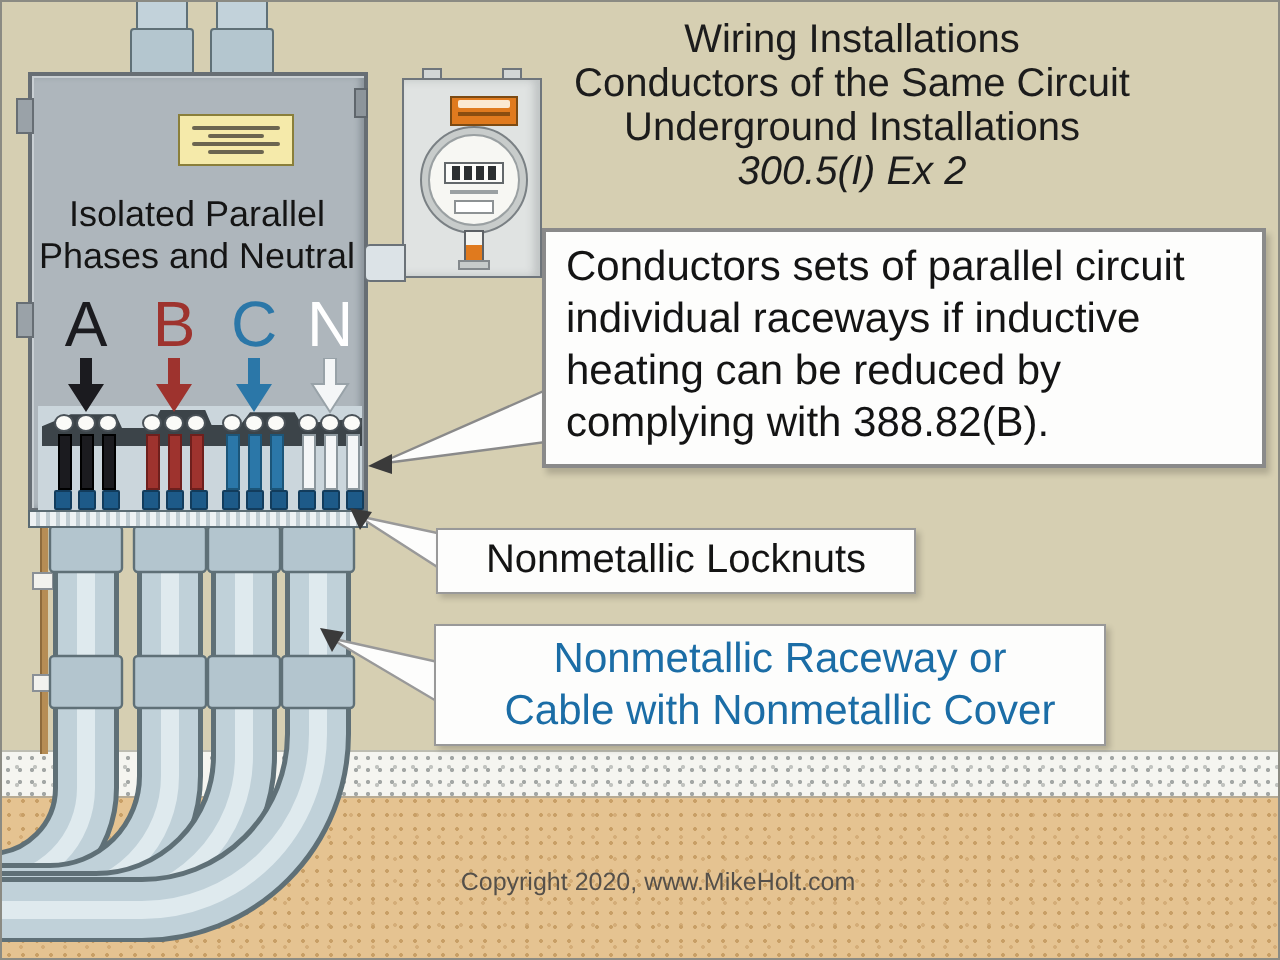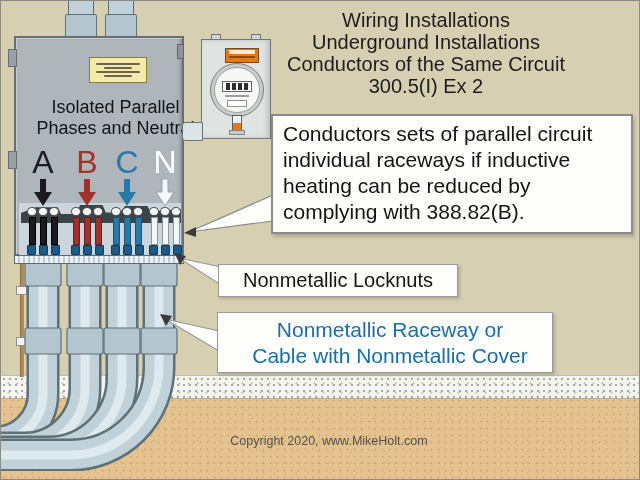--- a/index.html
+++ b/index.html
@@ -35,21 +35,21 @@
   .panel{
     left:13px;top:35px;width:170px;height:220px;
     background:#aeb6bc;border:2px solid #676e74;box-sizing:border-box;
     box-shadow:inset 1px 1px 0 #c9cfd3, inset -2px 0 3px rgba(70,80,88,.35);
   }
   .hinge{left:7px;width:7px;height:16px;background:#9aa2a8;border:1px solid #676e74;}
   .latch{left:176px;top:43px;width:5px;height:13px;background:#8d959b;border:1px solid #5f666c;}
   .flabel{left:88px;top:56px;width:58px;height:26px;background:#f5eaaa;border:1px solid #8a7f3a;box-sizing:border-box;padding:3px 6px;}
   .flabel .ln{height:2px;background:#6b6550;margin:2px 0;border-radius:1px;}
   .flabel .ln.short{margin-left:8px;margin-right:8px;}
-  .panel-caption{left:27px;top:96px;width:175px;text-align:center;
+  .panel-caption{left:10px;top:96px;width:175px;text-align:center;
     font-size:18px;line-height:21px;color:#151515;}
 
   
   .interior{left:18px;top:202px;width:162px;height:53px;background:#cbd6dc;}
   .busbar{left:20px;top:204px;width:160px;height:18px;background:#3c4449;
     clip-path:polygon(0 45%,9% 12%,23% 12%,25% 50%,34% 50%,37% 0,51% 0,53% 42%,62% 42%,65% 6%,79% 6%,81% 38%,100% 22%,100% 100%,0 100%);}
   .rail{left:13px;top:254px;width:170px;height:9px;box-sizing:border-box;
     border:1px solid #5a6a72;
     background:repeating-linear-gradient(90deg,#eef2f4 0 3px,#c0ccd2 3px 5px);}
 
@@ -79,21 +79,21 @@
   .meter-display{left:221px;top:80px;width:30px;height:11px;background:#fcfcfa;border:1px solid #63686b;box-sizing:border-box;display:flex;gap:1.5px;justify-content:center;align-items:center;}
   .digit{width:4.5px;height:7px;background:#2c2f31;}
   .meter-line{left:224px;top:94px;width:24px;height:2px;background:#9aa0a2;}
   .meter-plate{left:226px;top:99px;width:20px;height:7px;background:#ffffff;border:1px solid #8d9294;box-sizing:border-box;}
   .meter-tag{left:231px;top:114px;width:10px;height:17px;border:1px solid #5d6165;box-sizing:border-box;background:linear-gradient(#f4f4f0 0 45%,#e07a1e 45% 100%);}
   .meter-slot{left:228px;top:129px;width:16px;height:5px;background:#c7cbca;border:1px solid #84898c;box-sizing:border-box;}
   .meter-stub{left:181px;top:121px;width:21px;height:19px;background:#dce3e7;border:1.5px solid #6b7278;box-sizing:border-box;border-radius:3px 0 0 3px;}
 
   
   .title-block{left:270px;top:8px;width:310px;text-align:center;color:#1c1c1c;font-size:20px;line-height:22px;}
-  .title-code{}
+  .title-code{font-style:italic;}
   .callout-box{left:270px;top:113px;width:362px;box-sizing:border-box;background:#fdfdfc;border:2px solid #8a8a8a;
     padding:5px 10px 7px 10px;font-size:21px;line-height:26px;color:#141414;box-shadow:2px 3px 3px rgba(0,0,0,.18);}
   .locknut-box{left:217px;top:263px;width:240px;height:33px;box-sizing:border-box;background:#fdfdfc;border:1.5px solid #999;
     font-size:20px;color:#141414;display:flex;align-items:center;justify-content:center;box-shadow:2px 2px 3px rgba(0,0,0,.18);}
   .raceway-box{left:216px;top:311px;width:336px;height:61px;box-sizing:border-box;background:#fdfdfc;border:1.5px solid #999;
     font-size:21px;line-height:26px;text-align:center;display:flex;flex-direction:column;justify-content:center;box-shadow:2px 2px 3px rgba(0,0,0,.18);padding-left:10px;}
   .copyright{left:178px;top:433px;width:300px;text-align:center;font-size:12.5px;color:#55504a;}
 </style>
 </head>
 <body>
@@ -269,22 +269,22 @@
       <div class="digit"></div>
   </div>
   <div class="abs meter-line"></div>
   <div class="abs meter-plate"></div>
   <div class="abs meter-tag"></div>
   <div class="abs meter-slot"></div>
   <div class="abs meter-stub"></div>
 
   <div class="abs title-block">
     <div>Wiring Installations</div>
+    <div>Conductors of the Same Circuit</div>
     <div>Underground Installations</div>
-    <div>Conductors of the Same Circuit</div>
     <div class="title-code">300.5(I) Ex 2</div>
   </div>
 
   <svg class="abs" style="left:182px;top:190px;" width="92" height="50" viewBox="0 0 92 50">
     <polygon points="90,4 90,30 6,41" fill="#fdfdfc" stroke="#8a8a8a" stroke-width="1.2"></polygon>
     <polygon points="1,42 13,36 13,46" fill="#3a3a3a"></polygon>
   </svg>
   <svg class="abs" style="left:170px;top:248px;" width="52" height="44" viewBox="0 0 52 44">
     <polygon points="50,18 50,36 8,9" fill="#fdfdfc" stroke="#999" stroke-width="1.2"></polygon>
     <polygon points="4,5 15,7 9,16" fill="#3a3a3a"></polygon>

